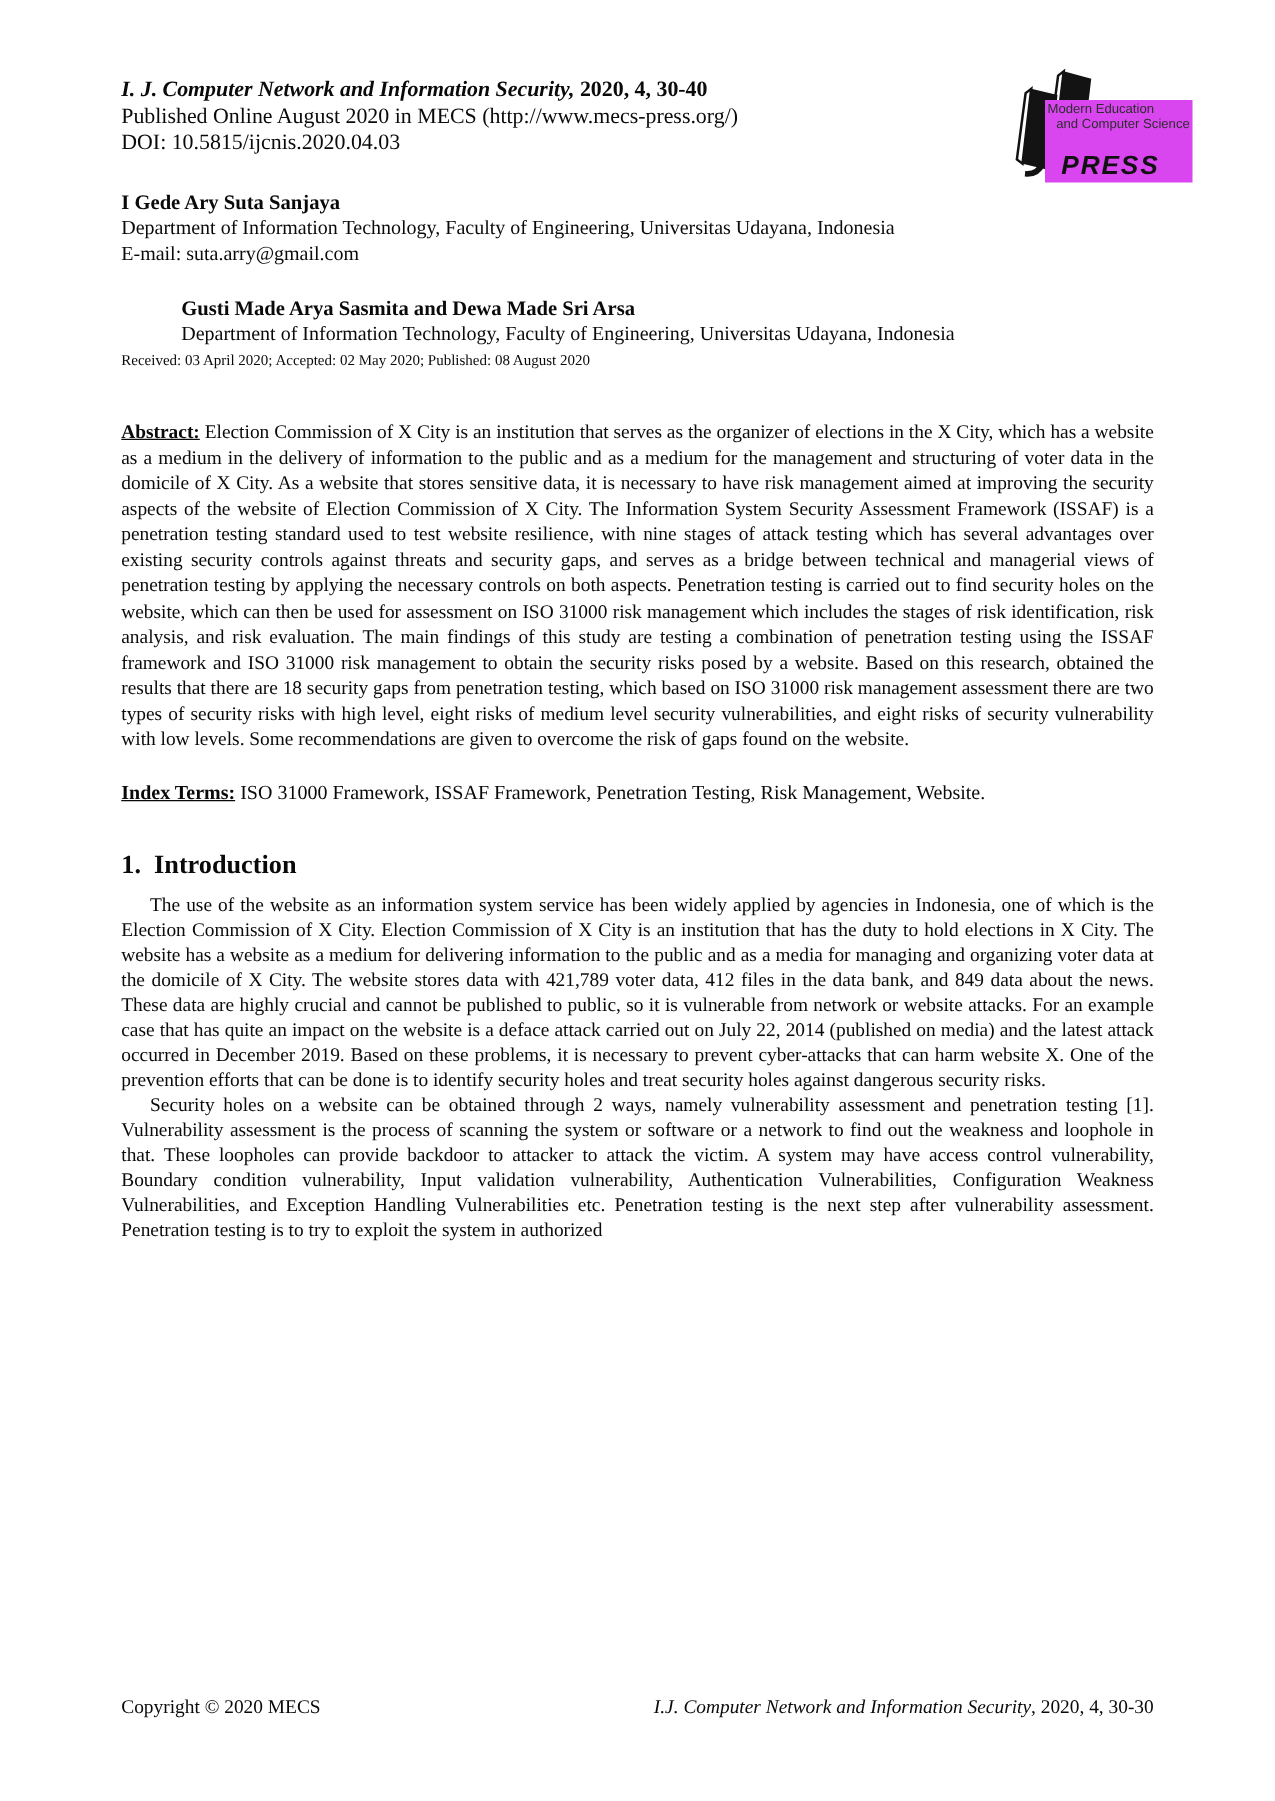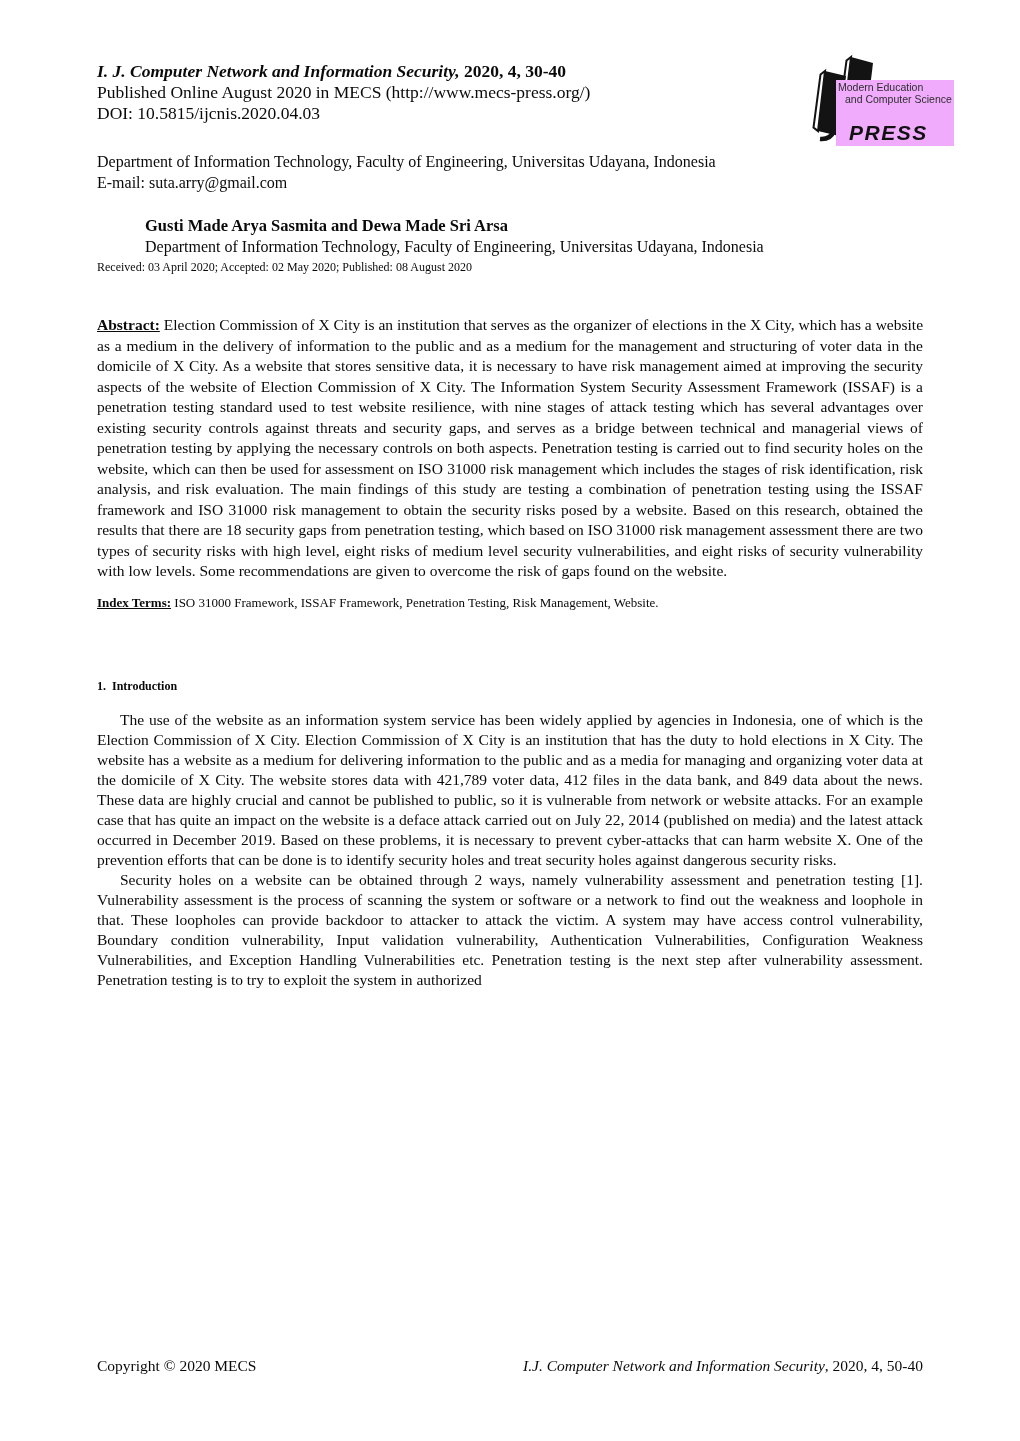--- a/index.html
+++ b/index.html
@@ -11,44 +11,44 @@
   }
   .content { position:absolute; left:97px; top:0; width:826px; }
 
   .header-lines { margin-top:61px; font-size:17.5px; line-height:21px; }
   .j-italic { font-weight:700; font-style:italic; }
   .j-rest { font-weight:700; }
 
   .logo { position:absolute; left:804px; top:54px; width:140px; height:90px; }
   .logo svg { position:absolute; left:0; top:0; }
   .logo-text {
-    position:absolute; left:32px; top:26px; background:#f0abfc; padding:1px 2px;
+    position:absolute; left:32px; top:26px; background:#d946ef; padding:1px 2px;
     font-family:"Liberation Sans","DejaVu Sans",sans-serif; color:#2e2e2e; white-space:nowrap;
   }
   .lt1 { font-size:10.5px; line-height:12px; }
   .lt2 { font-size:10.5px; line-height:12px; margin-left:7px; }
   .press { font-size:21px; line-height:24px; font-weight:700; font-style:italic; letter-spacing:1.5px; margin-left:11px; color:#111;margin-top:16px; }
 
   .title {
     margin-top:33px; font-weight:400; font-size:38px; line-height:47px;
     text-align:justify; letter-spacing:0.2px;
   }
 
   .author-block { font-size:16px; line-height:21px; }
   .author-block.a1 { margin-top:27px; }
   .author-block.a2 { margin-top:22px;margin-left:48px; }
   .author-name { font-weight:700; font-size:16.5px; }
 
   .dates { font-size:12px; line-height:21px; }
 
   .abstract { margin-top:37px; font-size:15.5px; line-height:20.5px; text-align:justify; }
   .label { font-weight:700;text-decoration:underline; }
-  .index-terms { margin-top:10px; font-size:13px; line-height:21px; text-align:justify; }
+  .index-terms { margin-top:21px; font-size:16px; line-height:21px; text-align:justify; }
 
-  .sec-heading { margin-top:62px; font-size:12px; line-height:22px; font-weight:700; white-space:pre-wrap; }
+  .sec-heading { margin-top:35px; font-size:21px; line-height:22px; font-weight:700; white-space:pre-wrap; }
 
   .para { font-size:15.5px; line-height:20px; text-align:justify; text-indent:23px; }
   .para.first { margin-top:13px; }
 
   .footer {
     position:absolute; left:97px; top:1356px; width:826px;
     display:flex; justify-content:space-between; font-size:15.5px; line-height:20px;align-items:flex-end;
   }
   .footer .it { font-style:italic; }
 </style>
@@ -78,20 +78,21 @@
   <div class="content">
 
     <div class="header-lines">
       <div><span class="j-italic">I. J. Computer Network and Information Security,</span><span class="j-rest"> 2020, 4, 30-40</span></div>
       <div>Published Online August 2020 in MECS (http://www.mecs-press.org/)</div>
       <div>DOI: 10.5815/ijcnis.2020.04.03</div>
     </div>
 
 
     <div class="author-block a1">
+      <div class="author-name">I Gede Ary Suta Sanjaya</div>
       <div>Department of Information Technology, Faculty of Engineering, Universitas Udayana, Indonesia</div>
       <div>E-mail: suta.arry@gmail.com</div>
     </div>
 
     <div class="author-block a2">
       <div class="author-name">Gusti Made Arya Sasmita and Dewa Made Sri Arsa</div>
       <div>Department of Information Technology, Faculty of Engineering, Universitas Udayana, Indonesia</div>
     </div>
 
     <div class="dates">Received: 03 April 2020; Accepted: 02 May 2020; Published: 08 August 2020</div>
@@ -102,16 +103,16 @@
 
     <h2 class="sec-heading">1.  Introduction</h2>
 
     <p class="para first">The use of the website as an information system service has been widely applied by agencies in Indonesia, one of which is the Election Commission of X City. Election Commission of X City is an institution that has the duty to hold elections in X City. The website has a website as a medium for delivering information to the public and as a media for managing and organizing voter data at the domicile of X City. The website stores data with 421,789 voter data, 412 files in the data bank, and 849 data about the news. These data are highly crucial and cannot be published to public, so it is vulnerable from network or website attacks. For an example case that has quite an impact on the website is a deface attack carried out on July 22, 2014 (published on media) and the latest attack occurred in December 2019. Based on these problems, it is necessary to prevent cyber-attacks that can harm website X. One of the prevention efforts that can be done is to identify security holes and treat security holes against dangerous security risks.</p>
     <p class="para">Security holes on a website can be obtained through 2 ways, namely vulnerability assessment and penetration testing [1]. Vulnerability assessment is the process of scanning the system or software or a network to find out the weakness and loophole in that. These loopholes can provide backdoor to attacker to attack the victim. A system may have access control vulnerability, Boundary condition vulnerability, Input validation vulnerability, Authentication Vulnerabilities, Configuration Weakness Vulnerabilities, and Exception Handling Vulnerabilities etc. Penetration testing is the next step after vulnerability assessment. Penetration testing is to try to exploit the system in authorized</p>
 
   </div>
 
   <div class="footer">
     <div>Copyright © 2020 MECS</div>
-    <div><span class="it">I.J. Computer Network and Information Security</span><span>, 2020, 4, 50-40</span></div>
+    <div><span class="it">I.J. Computer Network and Information Security</span><span>, 2020, 4, 30-30</span></div>
   </div>
 
 </div>
 
 </body></html>

